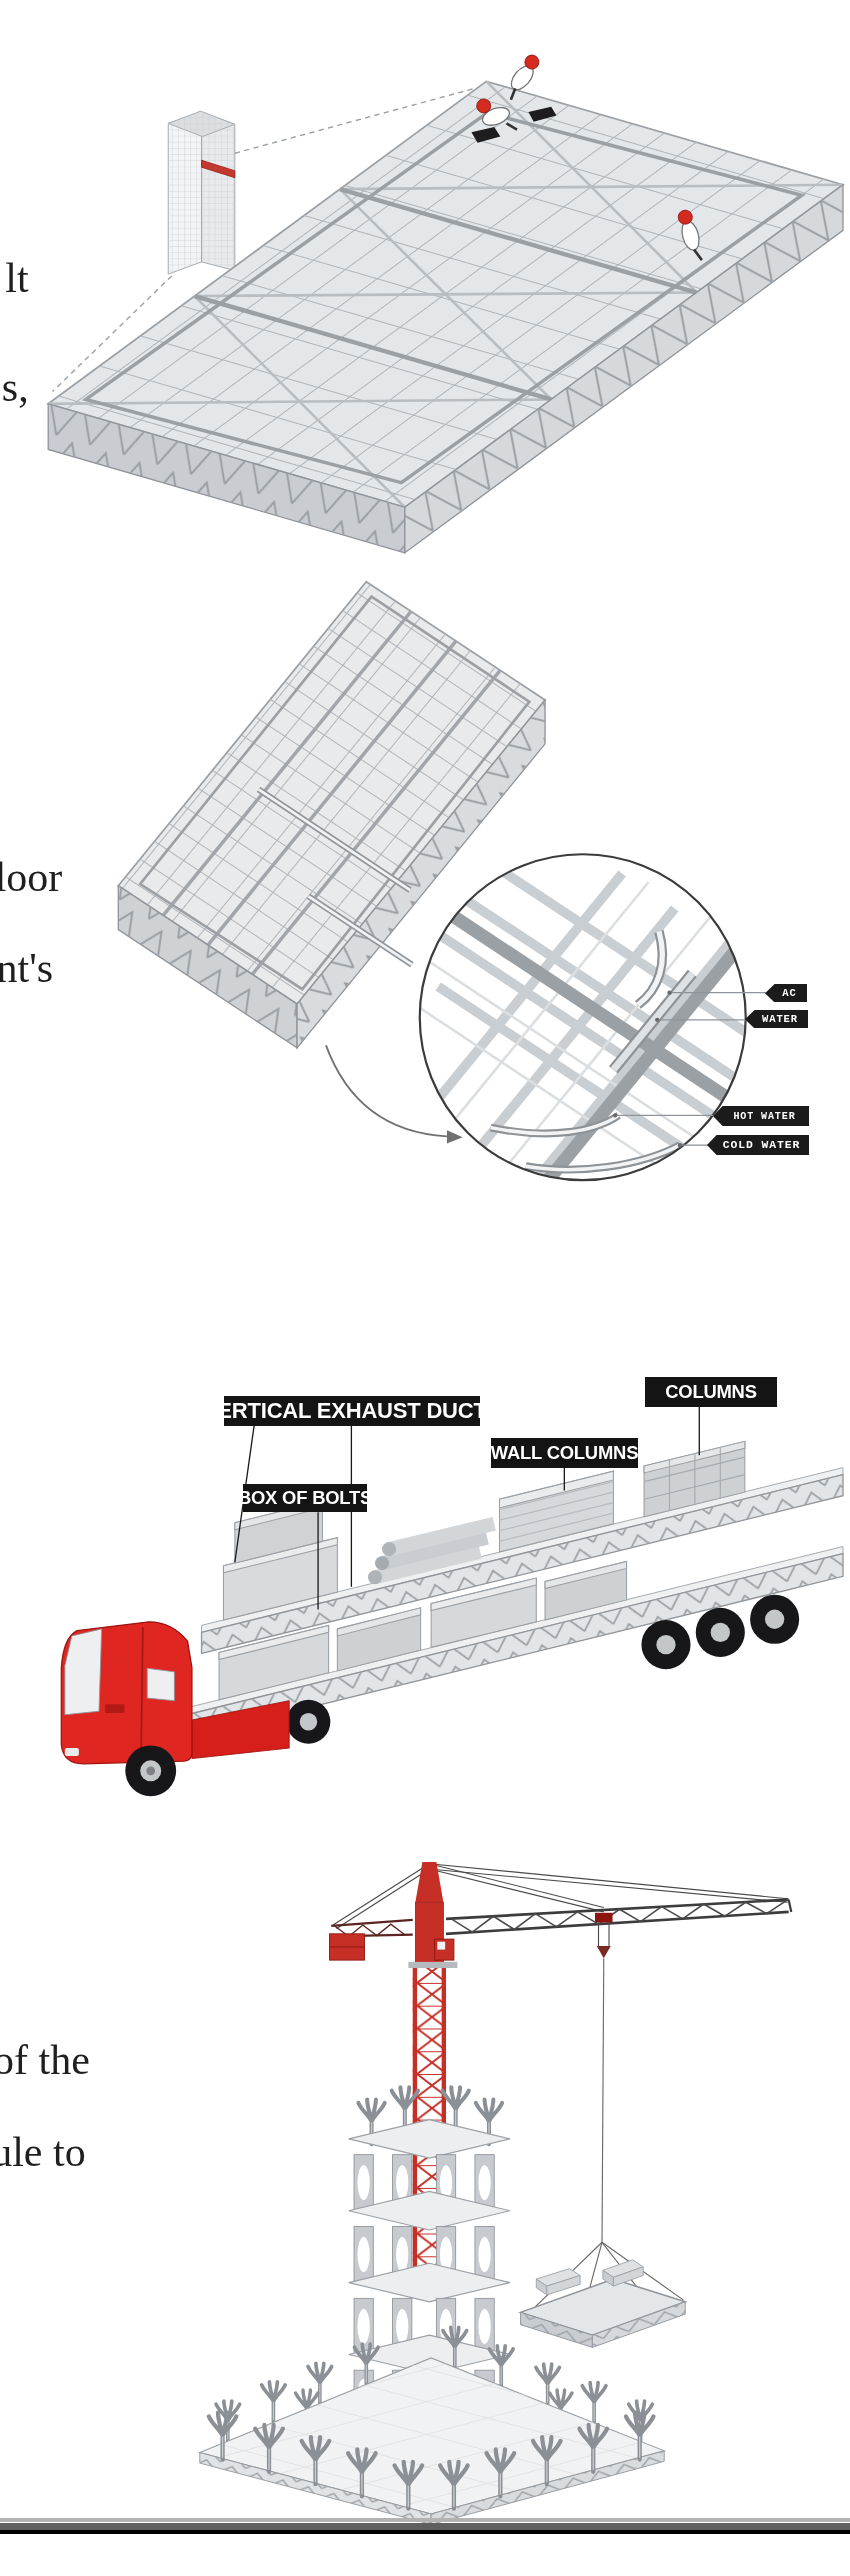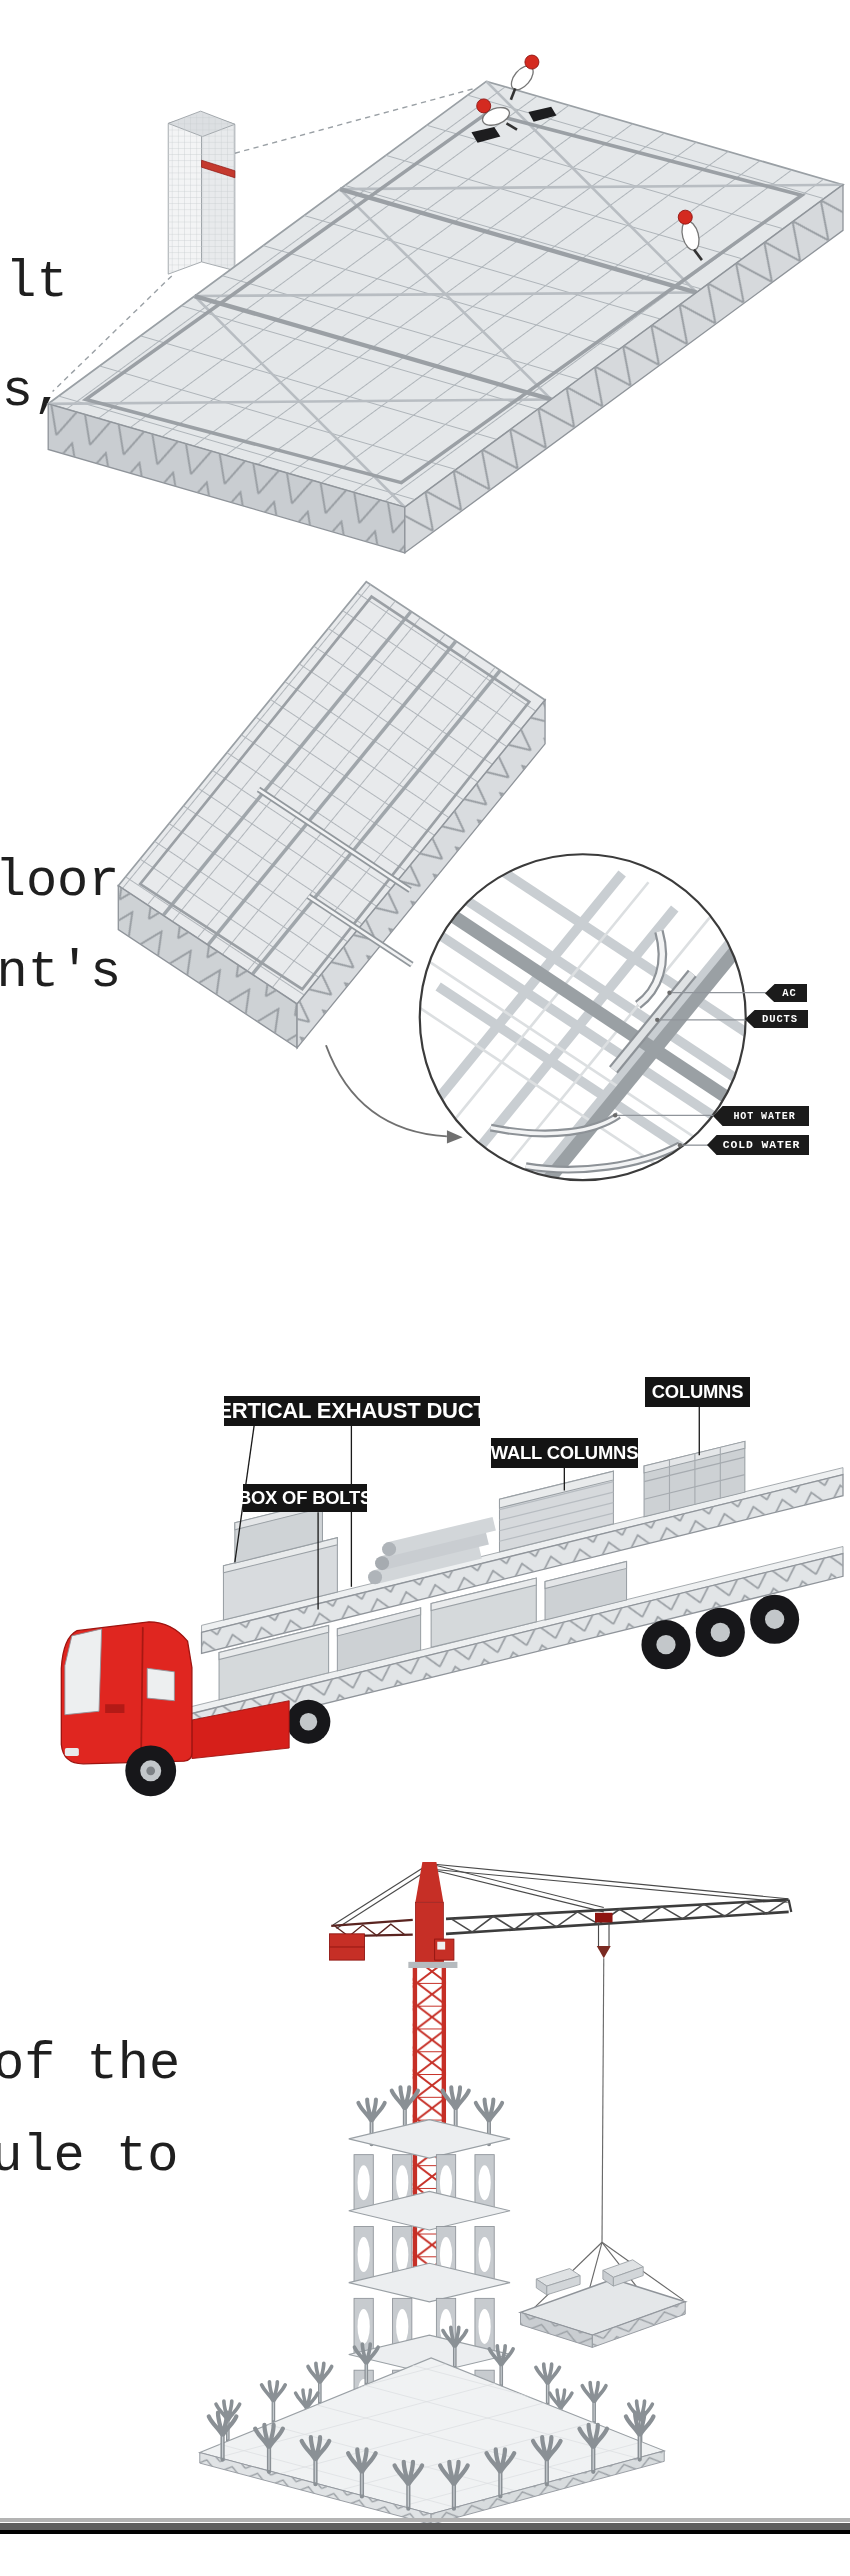--- a/index.html
+++ b/index.html
@@ -1,19 +1,19 @@
 <!DOCTYPE html>
 <html style="font-size:14px"><head>
 <meta charset="utf-8">
 <style>
   html,body{margin:0;padding:0;background:#fff;}
   #page{position:relative;width:850px;height:2576px;background:#ffffff;overflow:hidden;
         font-family:"Liberation Sans",sans-serif;}
-  .frag{position:absolute;color:#1f1f1f;font-size:52px;line-height:1;white-space:nowrap;
-        font-family:Liberation Mono, monospace;}
+  .frag{position:absolute;color:#1f1f1f;font-size:42px;line-height:1;white-space:nowrap;
+        font-family:Liberation Serif, serif;}
   svg.art{position:absolute;left:0;top:0;}
   .tag{position:absolute;background:#1b1b1b;color:#fff;display:flex;align-items:center;
        justify-content:center;font-weight:bold;letter-spacing:0.9px;
        clip-path:polygon(0 50%,9.6px 0,100% 0,100% 100%,9.6px 100%);
        padding-left:7px;box-sizing:border-box;font-family:Liberation Mono, monospace;}
   .biglabel{position:absolute;background:#141414;color:#fff;display:flex;align-items:center;
        justify-content:center;font-weight:bold;box-sizing:border-box;letter-spacing:-0.2px;
        white-space:nowrap;}
   .bar{position:absolute;left:0;width:850px;}
 </style>
@@ -459,39 +459,39 @@
           <use href="#ycol" transform="translate(677,2820) scale(1.05)"></use>
         <use href="#ycol" transform="translate(730,2806) scale(1.05)"></use>
       </g>
     </g>
   </svg>
 
   <div class="tag" style="left:765px;top:984px;width:42px;height:18.4px;font-size:10.5px">
       <span>AC</span>
     </div>
   <div class="tag" style="left:745px;top:1010px;width:63px;height:18.4px;font-size:10.5px">
-      <span>DUCTS</span>
+      <span>WATER</span>
     </div>
   <div class="tag" style="left:713px;top:1106px;width:96px;height:20px;font-size:10px">
       <span>HOT WATER</span>
     </div>
   <div class="tag" style="left:707px;top:1135px;width:102px;height:20px;font-size:11.4px">
       <span>COLD WATER</span>
     </div>
 
   <div class="biglabel" style="left:224px;top:1396px;width:256px;height:30px;font-size:22px">
       <span>VERTICAL EXHAUST DUCTS</span>
     </div>
   <div class="biglabel" style="left:243px;top:1484px;width:124px;height:28px;font-size:18.4px">
       <span>BOX OF BOLTS</span>
     </div>
   <div class="biglabel" style="left:491px;top:1438px;width:147px;height:30px;font-size:18.4px">
       <span>WALL COLUMNS</span>
     </div>
-  <div class="biglabel" style="left:645px;top:1377px;width:105px;height:30px;font-size:18.4px">
+  <div class="biglabel" style="left:645px;top:1377px;width:132px;height:30px;font-size:18.4px">
       <span>COLUMNS</span>
     </div>
 
   <div class="bar" style="top:2518px;height:4.4px;background:#b3b3b3"></div>
   <div class="bar" style="top:2523px;height:8px;background:#5f5f5f"></div>
   <div class="bar" style="top:2530px;height:3.5px;background:#000000"></div>
 </div>
 
 
 </body></html>

